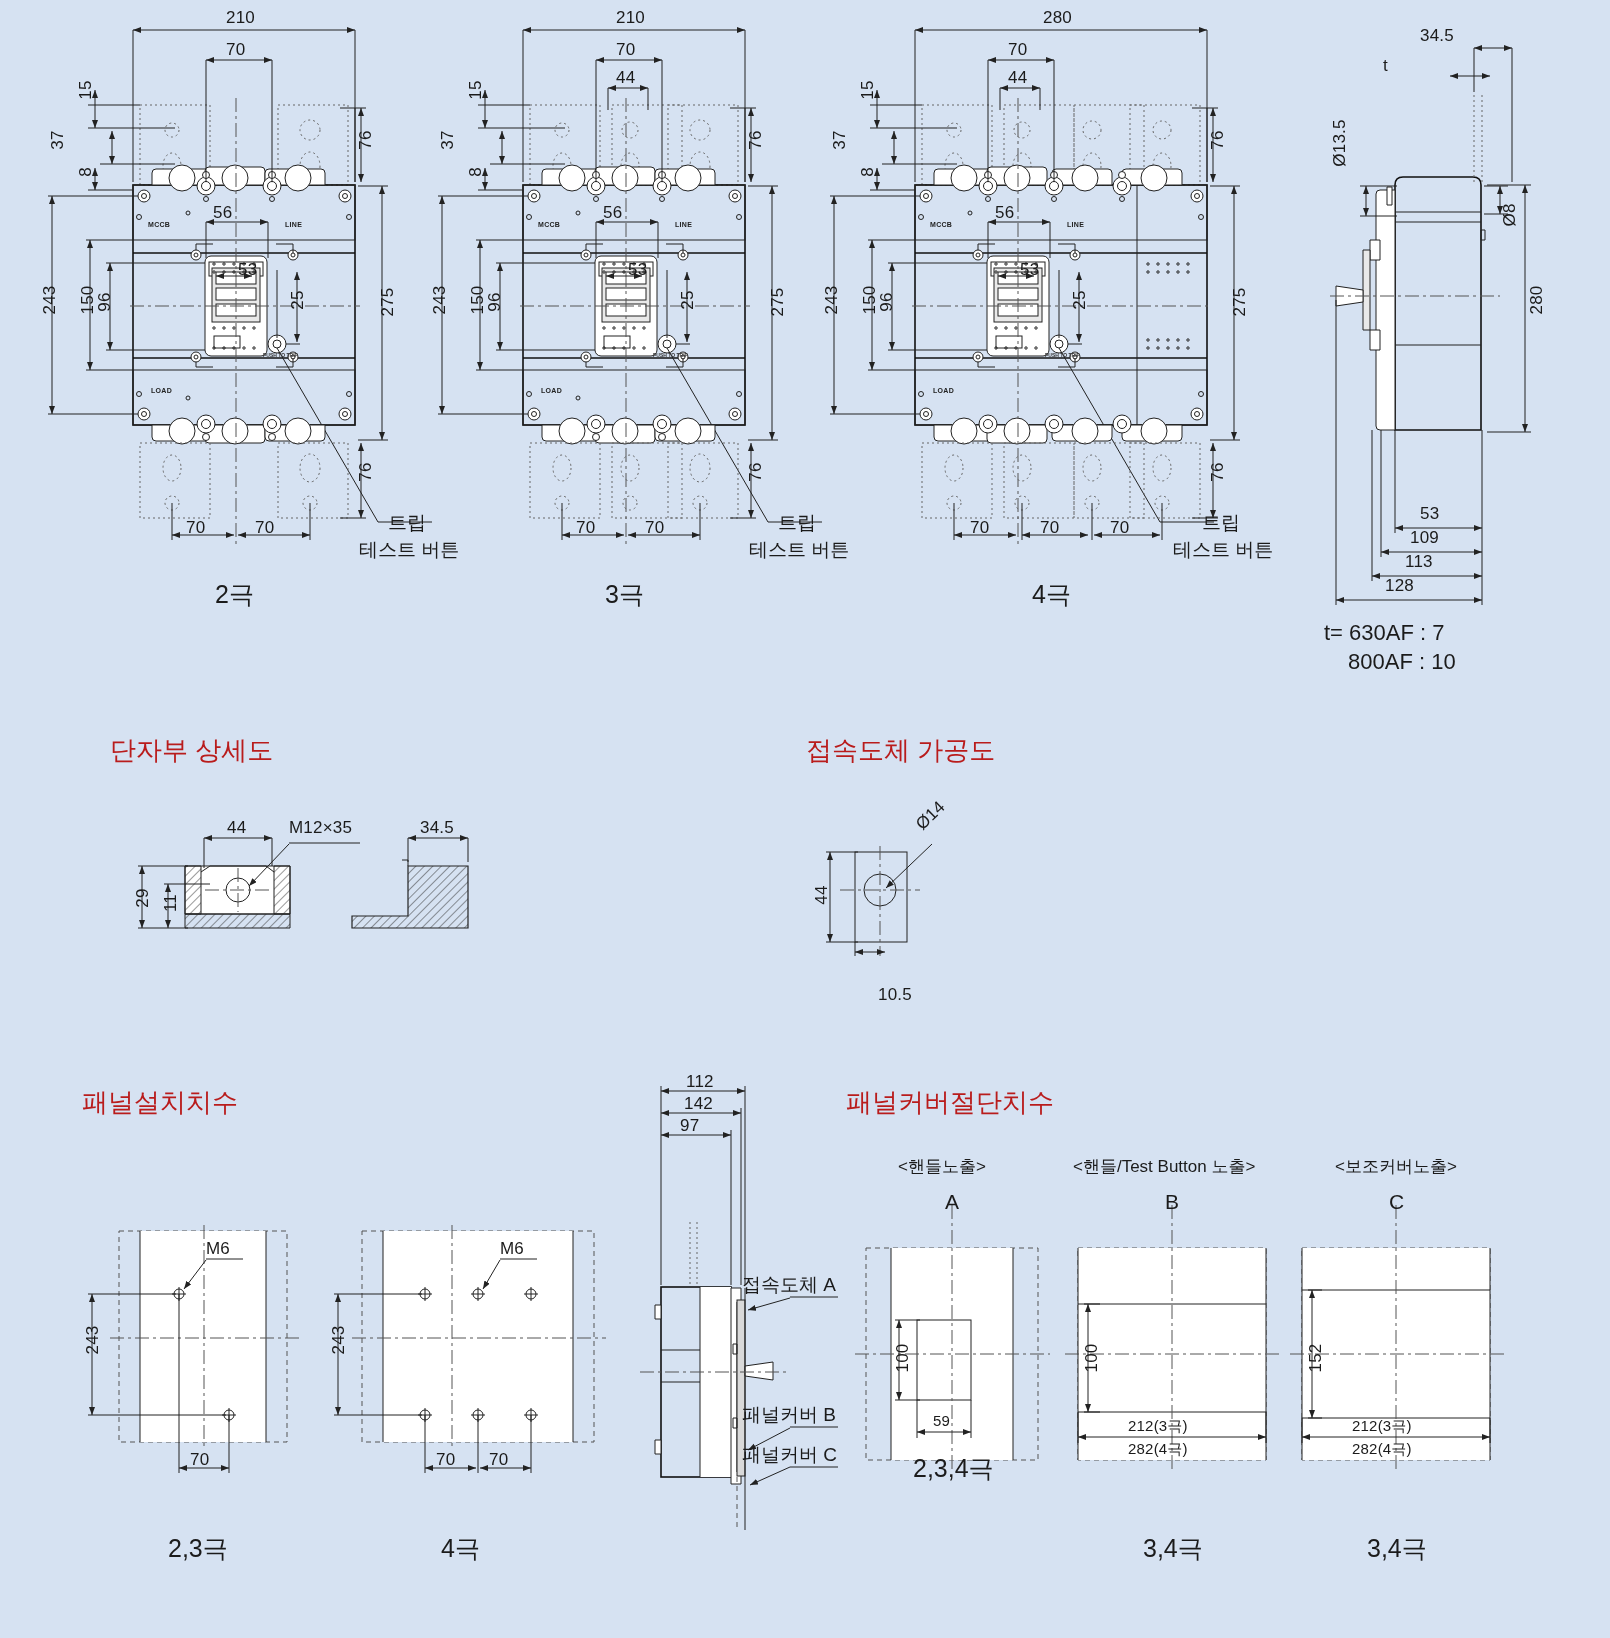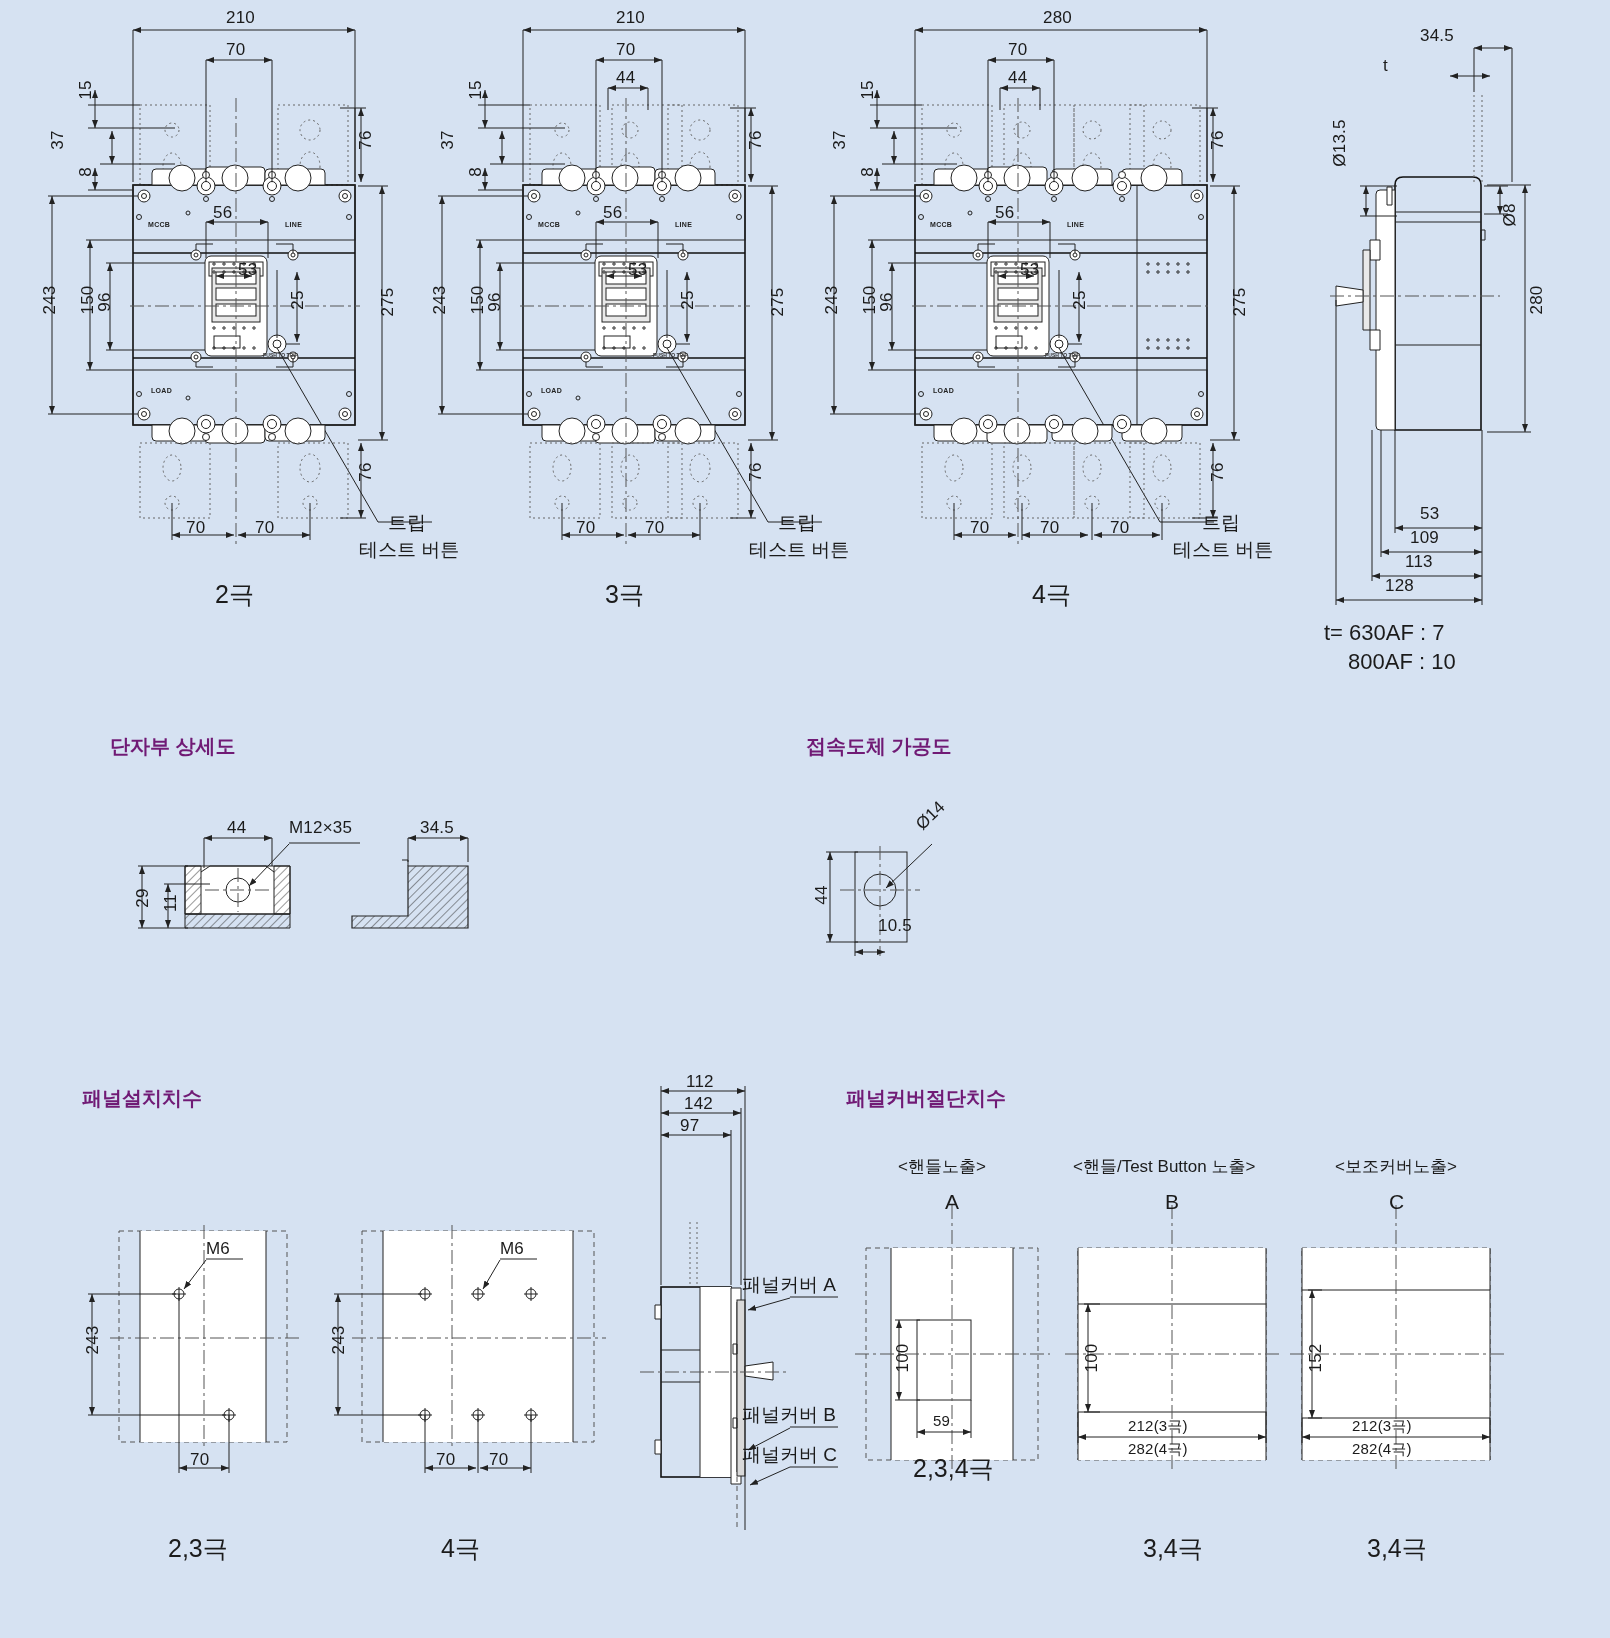--- a/index.html
+++ b/index.html
@@ -13,21 +13,21 @@
   }
   .stage{position:absolute;inset:0;}
 
   
   .dim{position:absolute;font-size:17px;color:#1b1b1b;white-space:nowrap;letter-spacing:.2px;}
   .dim.sm{font-size:15px;}
   .dim.rot{transform-origin:center center;transform:rotate(-90deg);}
   .lbl{position:absolute;font-size:18px;color:#1b1b1b;white-space:nowrap;}
   .lbl.big{font-size:25px;}
   .lbl.ko{font-size:19px;}
-  .title{position:absolute;font-size:20px;color:#701a75;white-space:nowrap;font-weight:bold;}
+  .title{position:absolute;font-size:26px;color:#b91c1c;white-space:nowrap;}
   .tiny{position:absolute;font-size:7px;font-weight:bold;color:#222;white-space:nowrap;letter-spacing:.3px;}
   .tiny2{position:absolute;font-size:5px;font-weight:bold;color:#333;white-space:nowrap;}
 
   svg{position:absolute;overflow:visible;}
   .s-stroke{stroke:#222;stroke-width:1;fill:none;}
   .s-thick{stroke:#111;stroke-width:1.6;fill:none;}
   .s-white{fill:#fff;stroke:#222;stroke-width:1;}
   .s-grey{fill:#e9e9e9;stroke:#222;stroke-width:1;}
   .s-dash{stroke:#555;stroke-width:1;fill:none;stroke-dasharray:5 4;}
   .s-dot{stroke:#666;stroke-width:1;fill:none;stroke-dasharray:2 3;}
@@ -935,38 +935,38 @@
 <div class="title" style="left:110px;top:733px">단자부 상세도</div>
 <div class="dim" style="left:227px;top:818px">44</div>
 <div class="dim" style="left:289px;top:818px">M12×35</div>
 <div class="dim" style="left:420px;top:818px">34.5</div>
 <div class="dim rot" style="left:118px;top:888px;width:50px;text-align:center">29</div>
 <div class="dim rot" style="left:146px;top:893px;width:50px;text-align:center">11</div>
 
 <div class="title" style="left:806px;top:733px">접속도체 가공도</div>
 <div class="dim rot" style="left:797px;top:885px;width:50px;text-align:center">44</div>
 <div class="dim" style="left:912px;top:820px;transform:rotate(-44deg);transform-origin:left top">Ø14</div>
-<div class="dim" style="left:878px;top:916px">10.5</div>
+<div class="dim" style="left:878px;top:985px">10.5</div>
 
 <div class="title" style="left:82px;top:1085px">패널설치치수</div>
 <div class="dim" style="left:206px;top:1239px">M6</div>
 <div class="dim rot" style="left:58px;top:1330px;width:70px;text-align:center">243</div>
 <div class="dim" style="left:190px;top:1450px">70</div>
 <div class="lbl big" style="left:168px;top:1532px">2,3극</div>
 
 <div class="dim" style="left:500px;top:1239px">M6</div>
 <div class="dim rot" style="left:304px;top:1330px;width:70px;text-align:center">243</div>
 <div class="dim" style="left:436px;top:1450px">70</div>
 <div class="dim" style="left:489px;top:1450px">70</div>
 <div class="lbl big" style="left:441px;top:1532px">4극</div>
 
 <div class="dim" style="left:686px;top:1072px">112</div>
 <div class="dim" style="left:684px;top:1094px">142</div>
 <div class="dim" style="left:680px;top:1116px">97</div>
-<div class="lbl ko" style="left:742px;top:1272px">패널커버 A</div>
+<div class="lbl ko" style="left:742px;top:1272px">접속도체 A</div>
 <div class="lbl ko" style="left:742px;top:1402px">패널커버 B</div>
 <div class="lbl ko" style="left:742px;top:1442px">패널커버 C</div>
 
 <div class="title" style="left:846px;top:1085px">패널커버절단치수</div>
 
 <div class="lbl" style="left:898px;top:1155px;font-size:17px">&lt;핸들노출&gt;</div>
 <div class="lbl" style="left:945px;top:1190px;font-size:21px">A</div>
 <div class="dim rot" style="left:878px;top:1348px;width:50px;text-align:center">100</div>
 <div class="dim sm" style="left:933px;top:1412px">59</div>
 <div class="lbl big" style="left:913px;top:1452px">2,3,4극</div>

